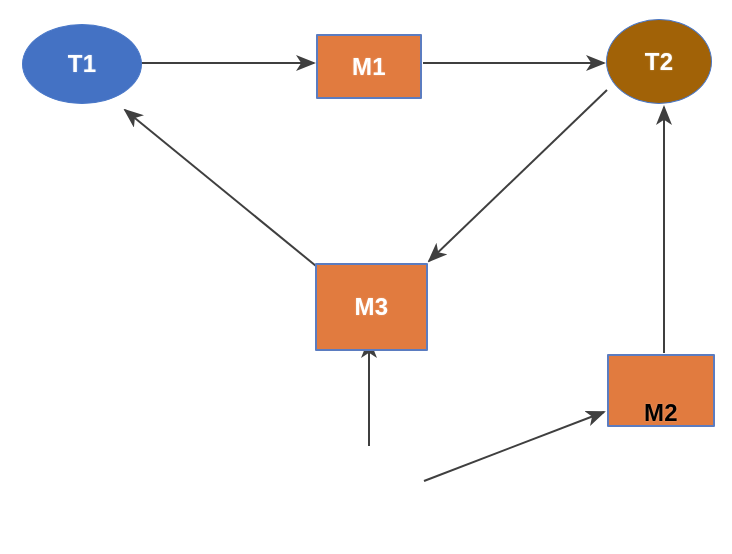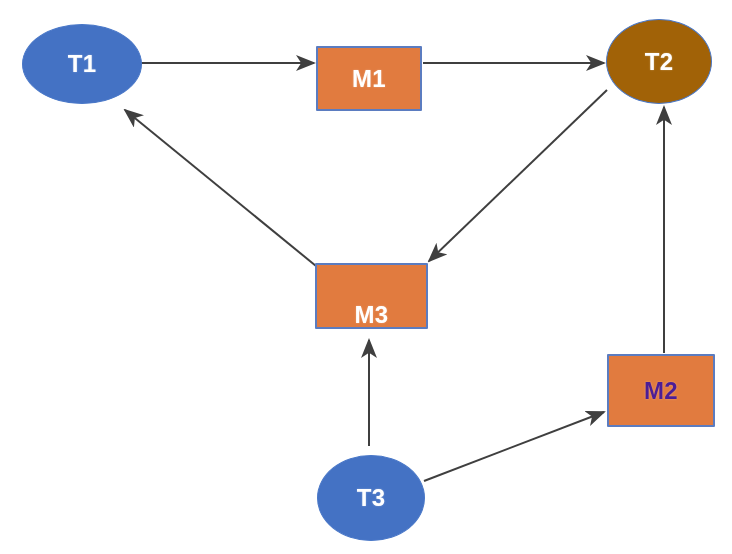--- a/index.html
+++ b/index.html
@@ -74,33 +74,30 @@
         <line x1="369" y1="446" x2="369" y2="340" stroke="#3f3f3f" stroke-width="2" stroke-linecap="butt" marker-end="url(#arrowhead)"></line>
         <line x1="424" y1="481" x2="604" y2="412" stroke="#3f3f3f" stroke-width="2" stroke-linecap="butt" marker-end="url(#arrowhead)"></line>
         <line x1="664" y1="353" x2="664" y2="107" stroke="#3f3f3f" stroke-width="2" stroke-linecap="butt" marker-end="url(#arrowhead)"></line>
       </g>
   </svg>
 
   <div class="node node-task" id="node-T1" style="left: 22px; top: 24px; width: 120px; height: 80px; background: rgb(68, 114, 196); border-color: rgb(74, 120, 200); color: rgb(255, 255, 255);">
     <span class="node-label">T1</span>
   </div>
 
-  <div class="node node-machine" id="node-M1" style="left: 316px; top: 46px; width: 106px; height: 65px; background: rgb(225, 123, 63); border-color: rgb(91, 124, 192); color: rgb(255, 255, 255);">
+  <div class="node node-machine" id="node-M1" style="left: 316px; top: 34px; width: 106px; height: 65px; background: rgb(225, 123, 63); border-color: rgb(91, 124, 192); color: rgb(255, 255, 255);">
     <span class="node-label">M1</span>
   </div>
 
   <div class="node node-task" id="node-T2" style="left: 606px; top: 19px; width: 106px; height: 85px; background: #a16207; border-color: rgb(74, 120, 200); color: rgb(255, 255, 255);">
     <span class="node-label">T2</span>
   </div>
 
-  <div class="node node-machine" id="node-M3" style="left: 315px; top: 263px; width: 113px; height: 66px; background: rgb(225, 123, 63); border-color: rgb(91, 124, 192); color: rgb(255, 255, 255); align-items: flex-end;">
+  <div class="node node-machine" id="node-M3" style="left: 315px; top: 263px; width: 113px; height: 88px; background: rgb(225, 123, 63); border-color: rgb(91, 124, 192); color: rgb(255, 255, 255);">
     <span class="node-label">M3</span>
   </div>
 
-  <div class="node node-machine" id="node-M2" style="left: 607px; top: 354px; width: 108px; height: 73px; background: rgb(225, 123, 63); border-color: rgb(91, 124, 192); color: #4c1d95;">
+  <div class="node node-machine" id="node-M2" style="left: 607px; top: 354px; width: 108px; height: 73px; background: rgb(225, 123, 63); border-color: rgb(91, 124, 192); color: #000000; align-items: flex-end;">
     <span class="node-label">M2</span>
   </div>
 
-  <div class="node node-task" id="node-T3" style="left: 317px; top: 455px; width: 108px; height: 86px; background: rgb(68, 114, 196); border-color: rgb(74, 120, 200); color: rgb(255, 255, 255);">
-    <span class="node-label">T3</span>
-  </div>
 
 </div>
 
 </body></html>

